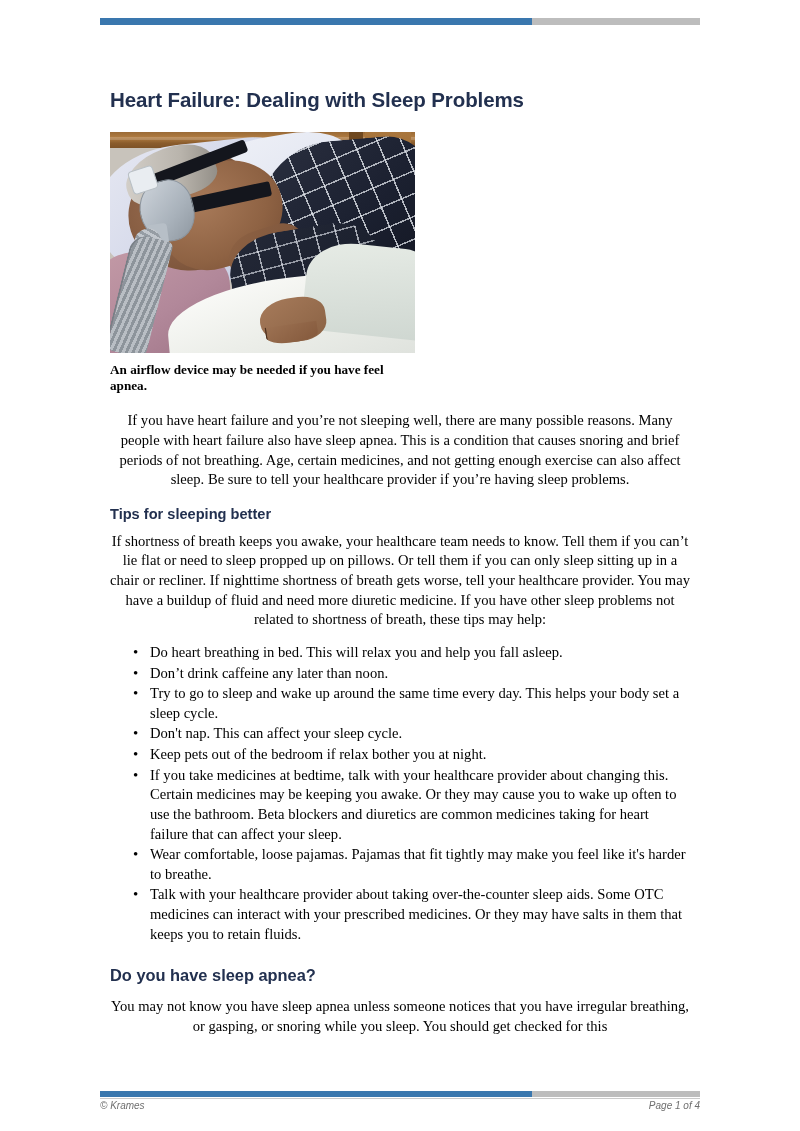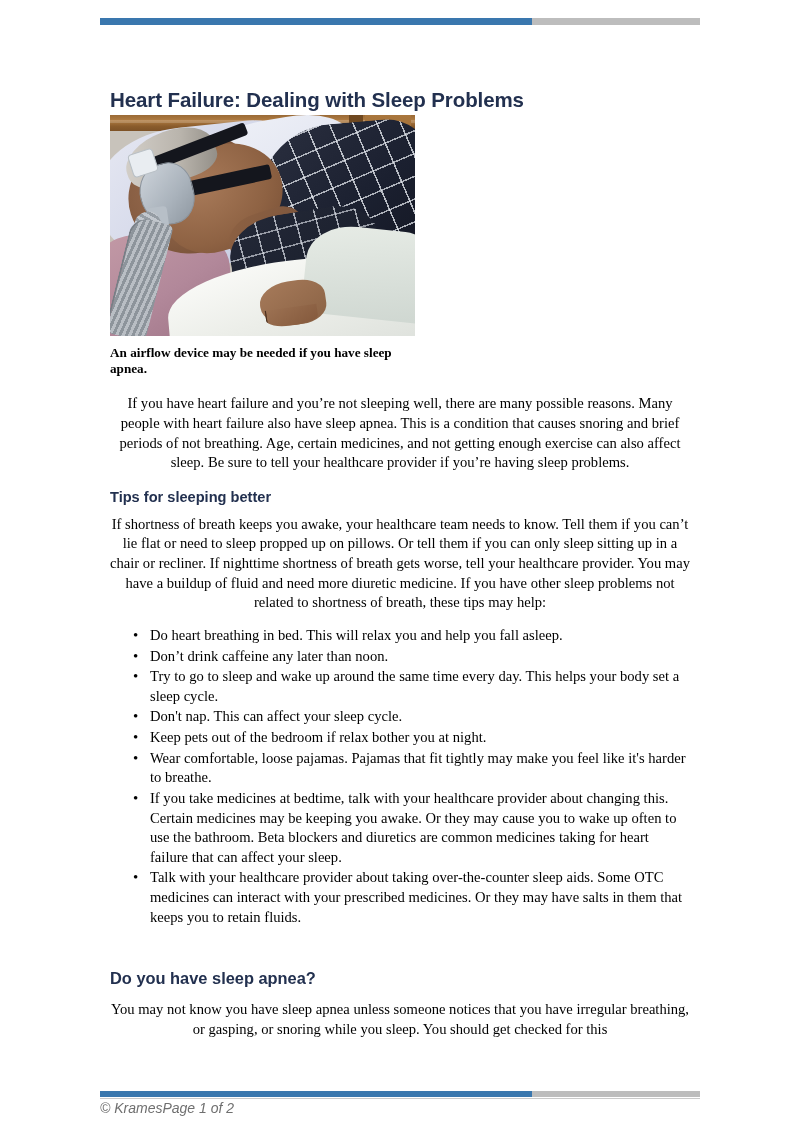--- a/index.html
+++ b/index.html
@@ -38,21 +38,21 @@
     left: 110px;
     top: 88px;
     width: 580px;
   }
 
   h1.doc-title {
     font-family: "Liberation Sans", "DejaVu Sans", sans-serif;
     font-size: 20.5px;
     font-weight: bold;
     color: #22304f;
-    margin: 0 0 3px 0;
+    margin: 0 0 20px 0;
     letter-spacing: -0.1px;
     line-height: 1.15;
   }
 
   
   .photo-wrap {
     width: 305px;
     height: 221px;
     position: relative;
     overflow: hidden;
@@ -237,21 +237,21 @@
 
   h2.section {
     font-family: Liberation Sans, sans-serif;
     font-size: 14.6px;
     font-weight: bold;
     color: #22304f;
     margin: 16px 0 10px 0;
   }
   h2.section.big {
     font-size: 16.4px;
-    margin-top: 42px;
+    margin-top: 22px;
     margin-bottom: 12px;
   }
 
   ul.tips {
     margin: 4px 0 10px 0;
     padding-left: 40px;
     list-style: none;
   }
   ul.tips li {
     position: relative;
@@ -286,23 +286,24 @@
     width: 600px;
     height: 1px;
     background: #c9c9c9;
   }
   .footer-text {
     position: absolute;
     left: 100px;
     top: 1100px;
     width: 600px;
     display: flex;
+    justify-content: space-between;
     font-family: "Liberation Sans", "DejaVu Sans", sans-serif;
     font-style: italic;
-    font-size: 14px;
+    font-size: 10px;
     color: #6f6f6f;
   }
 </style>
 </head>
 <body>
 
 <div class="page">
 
   <div class="top-rule">
     <div class="rule-blue" style="width:72%"></div>
@@ -334,46 +335,46 @@
         <div class="p-maskport"></div>
         <div class="p-hose2"></div>
         <div class="p-hose"></div>
         <div class="p-pajama-arm"></div>
         <div class="p-sheet"></div>
         <div class="p-sheet2"></div>
         <div class="p-hand"></div>
       </div>
     </div>
 
-    <div class="photo-caption">An airflow device may be needed if you have sleep apnea.</div>
+    <div class="photo-caption">An airflow device may be needed if you have feel apnea.</div>
 
     <p class="body">If you have heart failure and you’re not sleeping well, there are many possible reasons. Many people with heart failure also have sleep apnea. This is a condition that causes snoring and brief periods of not breathing. Age, certain medicines, and not getting enough exercise can also affect sleep. Be sure to tell your healthcare provider if you’re having sleep problems.</p>
 
     <h2 class="section">Tips for sleeping better</h2>
     <p class="body">If shortness of breath keeps you awake, your healthcare team needs to know. Tell them if you can’t lie flat or need to sleep propped up on pillows. Or tell them if you can only sleep sitting up in a chair or recliner. If nighttime shortness of breath gets worse, tell your healthcare provider. You may have a buildup of fluid and need more diuretic medicine. If you have other sleep problems not related to shortness of breath, these tips may help:</p>
 
     <ul class="tips">
       <li>Do heart breathing in bed. This will relax you and help you fall asleep.</li>
       <li>Don’t drink caffeine any later than noon.</li>
       <li>Try to go to sleep and wake up around the same time every day. This helps your body set a sleep cycle.</li>
       <li>Don't nap. This can affect your sleep cycle.</li>
       <li>Keep pets out of the bedroom if relax bother you at night.</li>
+      <li>If you take medicines at bedtime, talk with your healthcare provider about changing this. Certain medicines may be keeping you awake. Or they may cause you to wake up often to use the bathroom. Beta blockers and diuretics are common medicines taking for heart failure that can affect your sleep.</li>
       <li>Wear comfortable, loose pajamas. Pajamas that fit tightly may make you feel like it's harder to breathe.</li>
-      <li>If you take medicines at bedtime, talk with your healthcare provider about changing this. Certain medicines may be keeping you awake. Or they may cause you to wake up often to use the bathroom. Beta blockers and diuretics are common medicines taking for heart failure that can affect your sleep.</li>
       <li>Talk with your healthcare provider about taking over-the-counter sleep aids. Some OTC medicines can interact with your prescribed medicines. Or they may have salts in them that keeps you to retain fluids.</li>
     </ul>
 
     <h2 class="section big">Do you have sleep apnea?</h2>
     <p class="body">You may not know you have sleep apnea unless someone notices that you have irregular breathing, or gasping, or snoring while you sleep. You should get checked for this</p>
 
   </div>
 
   <div class="footer-rule">
     <div class="rule-blue" style="width:72%"></div>
     <div class="rule-grey" style="width:28%"></div>
   </div>
   <div class="footer-line"></div>
   <div class="footer-text">
     <span>© Krames</span>
-    <span>Page 1 of 2</span>
+    <span>Page 1 of 4</span>
   </div>
 
 </div>
 
 </body></html>

